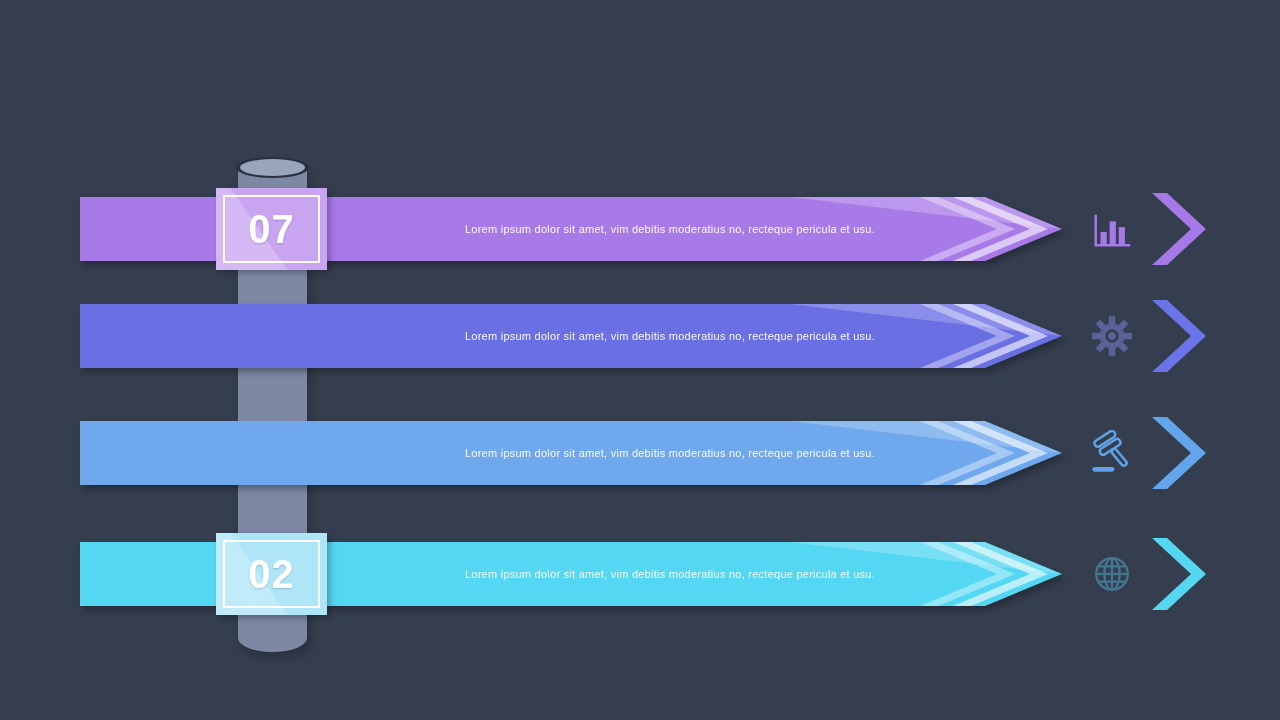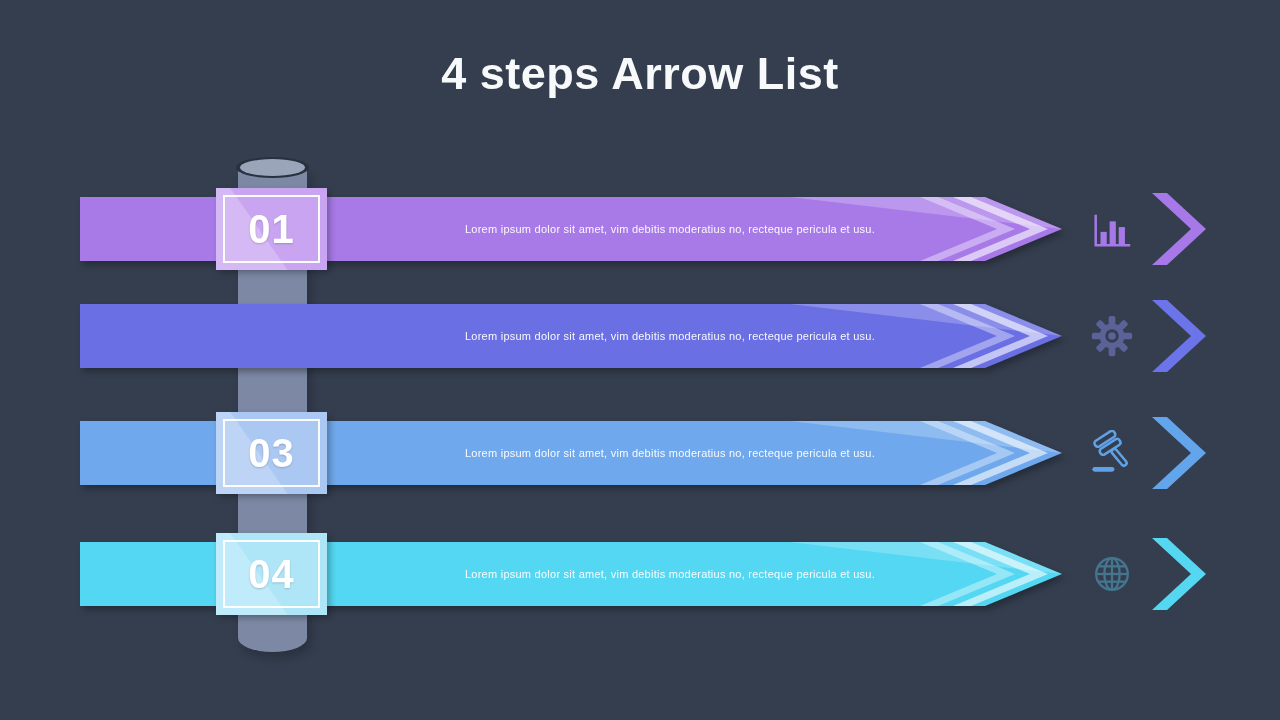--- a/index.html
+++ b/index.html
@@ -72,38 +72,37 @@
   .chev{
     position:absolute;left:1152px;top:-4px;width:54px;height:72px;display:block;
   }
   .chev polygon{fill:var(--chev,#999);}
 </style>
 </head>
 <body>
 
 <div class="slide" style="--bg: #353e4e; --cyl-body: #7d89a4; --cyl-top: #9aa5ba; --cyl-rim: #29303f;">
 
-  <div class="title">4 steps Arrow List</div>
 
   <div class="cylinder">
     <div class="cyl-body"></div>
     <div class="cyl-rim"></div>
     <div class="cyl-top"></div>
   </div>
 
   <div class="row r0" style="--bar: #a87ae8; --box: #c9a5f1; --icon: #a678e8; --chev: #a678e8;">
     <svg class="arrow" viewBox="0 0 990 64" preserveAspectRatio="none">
       <polygon class="arrow-main" points="0,0 905,0 982,32 905,64 0,64"></polygon>
       <polygon class="arrow-sheen" points="710,0 905,0 982,32"></polygon>
       <polygon class="stripe1" points="840,0 858,0 935,32 858,64 840,64 917,32"></polygon>
       <polygon class="stripe2" points="873,0 891,0 968,32 891,64 873,64 950,32"></polygon>
     </svg>
     <div class="num-box">
       <div class="num-frame"></div>
-      <span class="num">01</span>
+      <span class="num">07</span>
     </div>
     <div class="bar-text">Lorem ipsum dolor sit amet, vim debitis moderatius no, recteque pericula et usu.</div>
     <span class="icon">
       <svg viewBox="0 0 48 48">
         <path d="M7 9 V41 H43" fill="none" stroke="currentColor" stroke-width="2.6"></path>
         <rect x="12" y="27" width="6.5" height="14" fill="currentColor"></rect>
         <rect x="21.5" y="16" width="6.5" height="25" fill="currentColor"></rect>
         <rect x="31" y="22" width="6.5" height="19" fill="currentColor"></rect>
       </svg>
     </span>
@@ -142,24 +141,20 @@
     </svg>
   </div>
 
   <div class="row r2" style="--bar: #6fa8ec; --box: #abc8f3; --icon: #5fa2e8; --chev: #62a5ea;">
     <svg class="arrow" viewBox="0 0 990 64" preserveAspectRatio="none">
       <polygon class="arrow-main" points="0,0 905,0 982,32 905,64 0,64"></polygon>
       <polygon class="arrow-sheen" points="710,0 905,0 982,32"></polygon>
       <polygon class="stripe1" points="840,0 858,0 935,32 858,64 840,64 917,32"></polygon>
       <polygon class="stripe2" points="873,0 891,0 968,32 891,64 873,64 950,32"></polygon>
     </svg>
-    <div class="num-box">
-      <div class="num-frame"></div>
-      <span class="num">03</span>
-    </div>
     <div class="bar-text">Lorem ipsum dolor sit amet, vim debitis moderatius no, recteque pericula et usu.</div>
     <span class="icon">
       <svg viewBox="0 0 48 48" fill="none" stroke="currentColor" stroke-linecap="round">
         <g transform="rotate(-33 19 13)">
           <rect x="7" y="5" width="24" height="7" rx="3" stroke-width="2.6"></rect>
           <rect x="7" y="15" width="24" height="7" rx="3" stroke-width="2.6"></rect>
         </g>
         <rect x="-2" y="-2.8" width="21" height="5.6" rx="2.8" stroke-width="2.6" transform="translate(26 22) rotate(50)"></rect>
         <line x1="6" y1="41" x2="24" y2="41" stroke-width="5"></line>
       </svg>
@@ -171,21 +166,21 @@
 
   <div class="row r3" style="--bar: #54d7f2; --box: #aee6f8; --icon: #44768f; --chev: #55d7f2;">
     <svg class="arrow" viewBox="0 0 990 64" preserveAspectRatio="none">
       <polygon class="arrow-main" points="0,0 905,0 982,32 905,64 0,64"></polygon>
       <polygon class="arrow-sheen" points="710,0 905,0 982,32"></polygon>
       <polygon class="stripe1" points="840,0 858,0 935,32 858,64 840,64 917,32"></polygon>
       <polygon class="stripe2" points="873,0 891,0 968,32 891,64 873,64 950,32"></polygon>
     </svg>
     <div class="num-box">
       <div class="num-frame"></div>
-      <span class="num">04</span>
+      <span class="num">02</span>
     </div>
     <div class="bar-text">Lorem ipsum dolor sit amet, vim debitis moderatius no, recteque pericula et usu.</div>
     <span class="icon">
       <svg viewBox="0 0 48 48" fill="none" stroke="currentColor" stroke-width="2.4">
         <circle cx="24" cy="24" r="16.5"></circle>
         <ellipse cx="24" cy="24" rx="8" ry="16.5"></ellipse>
         <line x1="24" y1="7.5" x2="24" y2="40.5"></line>
         <line x1="10" y1="16" x2="38" y2="16"></line>
         <line x1="7.5" y1="24" x2="40.5" y2="24"></line>
         <line x1="10" y1="32" x2="38" y2="32"></line>

